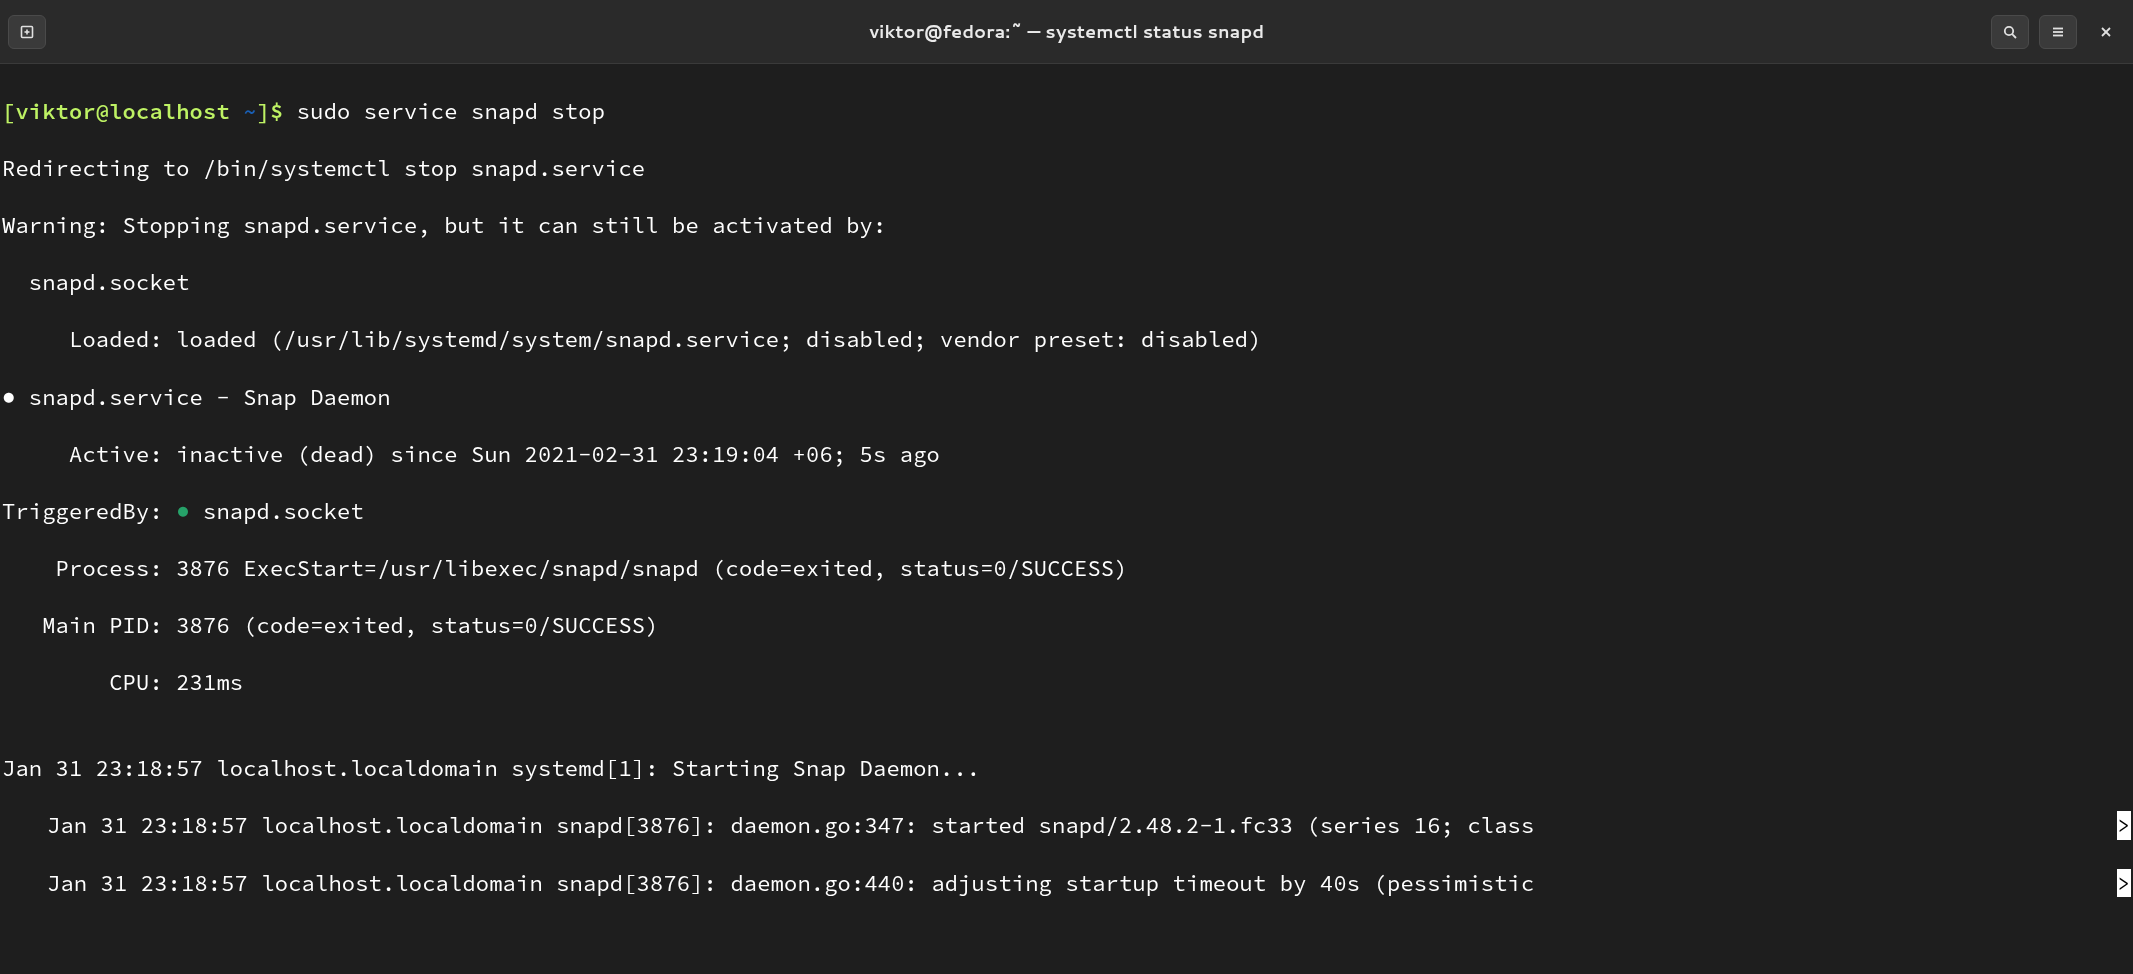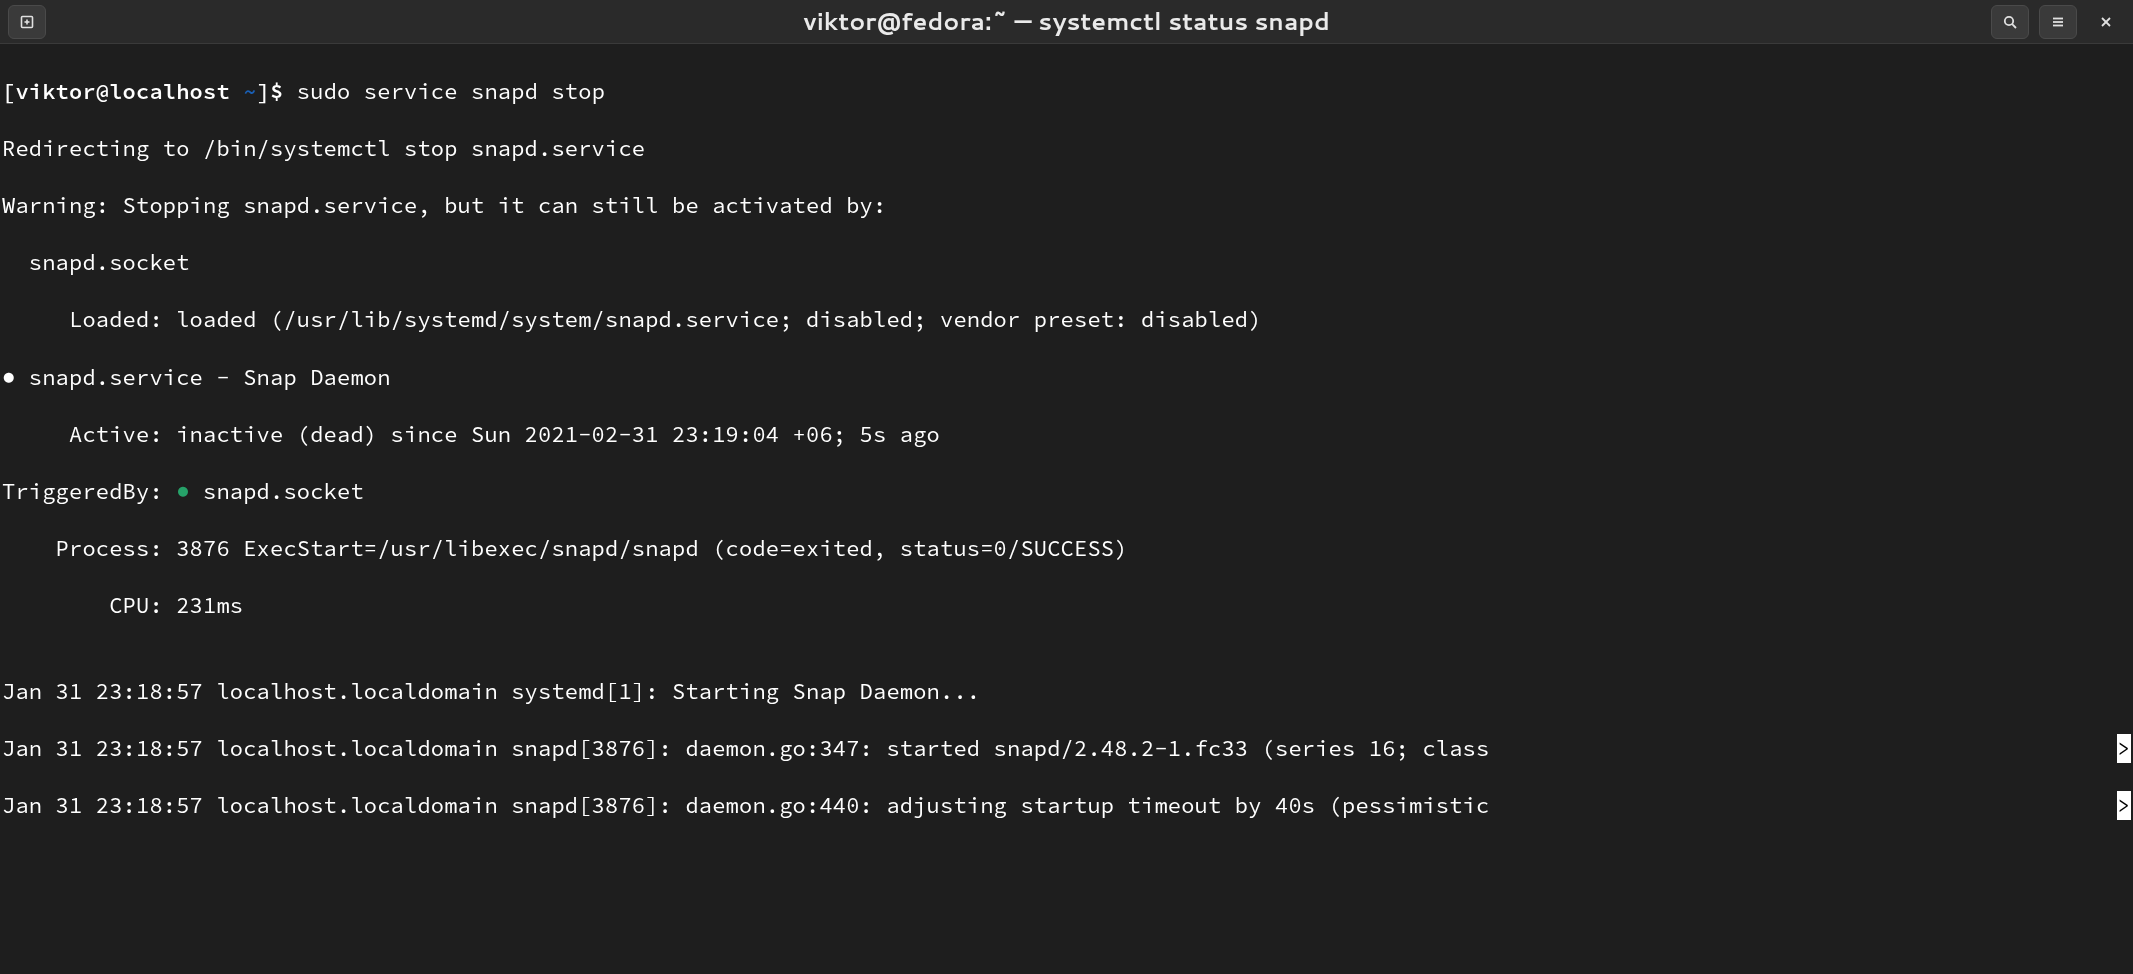--- a/index.html
+++ b/index.html
@@ -7,29 +7,29 @@
     background: #1e1e1e;
     color: #ffffff;
     font-family: "Source Code Pro", "Consolas", "Monaco", monospace;
     font-size: 22px;
     line-height: 1.3;
     overflow: hidden;
     width: 2133px;
     height: 974px;
   }
   .titlebar {
-    height: 44px;
+    height: 64px;
     background: #2a2a2a;
     display: flex;
     align-items: center;
     justify-content: space-between;
     padding: 0 8px;
     border-bottom: 1px solid #3a3a3a;
     font-family: "Cantarell", "Segoe UI", sans-serif;
-    font-size: 24px;
+    font-size: 18px;
   }
   .titlebar-left {
     display: flex;
     align-items: center;
     gap: 8px;
   }
   .titlebar-center {
     position: absolute;
     left: 50%;
     transform: translateX(-50%);
@@ -56,33 +56,33 @@
   .tb-btn.plain {
     background: transparent;
     border: none;
   }
   .tb-btn svg { width: 16px; height: 16px; }
   .terminal {
     padding: 4px 2px;
     white-space: pre;
     letter-spacing: 0.2px;
   }
-  .prompt-green { color: #ffffff; font-weight: 600; }
+  .prompt-green { color: #bef264; font-weight: 600; }
   .prompt-blue  { color: #1a5fb4; font-weight: 600; }
   .dot-white { color: #ffffff; }
   .dot-green { color: #26a269; }
   .trunc-marker {
     background: #ffffff;
     color: #000000;
     display: inline-block;
     width: 14px;
     text-align: center;
   }
   .line { display: flex; }
-  .line .text { flex: 0 0 auto; }
+  .line .text { flex: 0 0 auto; margin-left: 45px; }
   .line .rest { flex: 1; overflow: hidden; }
   .line .endmark { flex: 0 0 auto; }
 </style>
 </head>
 <body>
 
 <div class="titlebar">
   <div class="titlebar-left">
     <div class="tb-btn">
       <svg viewBox="0 0 16 16" fill="none" stroke="currentColor" stroke-width="1.6">
@@ -119,20 +119,21 @@
 <div class="terminal">
 <div><span class="prompt-green">[viktor@localhost</span><span class="prompt-blue"> ~</span><span class="prompt-green">]$ </span><span>sudo service snapd stop</span></div>
 <div>Redirecting to /bin/systemctl stop snapd.service</div>
 <div>Warning: Stopping snapd.service, but it can still be activated by:</div>
 <div>  snapd.socket</div>
 <div>     Loaded: loaded (/usr/lib/systemd/system/snapd.service; disabled; vendor preset: disabled)</div>
 <div><span class="dot-white">●</span><span> snapd.service - Snap Daemon</span></div>
 <div>     Active: inactive (dead) since Sun 2021-02-31 23:19:04 +06; 5s ago</div>
 <div><span>TriggeredBy: </span><span class="dot-green">●</span><span> snapd.socket</span></div>
 <div>    Process: 3876 ExecStart=/usr/libexec/snapd/snapd (code=exited, status=0/SUCCESS)</div>
+<div>   Main PID: 3876 (code=exited, status=0/SUCCESS)</div>
 <div>        CPU: 231ms</div>
 <div></div>
 <div>Jan 31 23:18:57 localhost.localdomain systemd[1]: Starting Snap Daemon...</div>
 <div class="line"><span class="text">Jan 31 23:18:57 localhost.localdomain snapd[3876]: daemon.go:347: started snapd/2.48.2-1.fc33 (series 16; class</span><span class="rest"></span><span class="endmark trunc-marker">&gt;</span></div>
 <div class="line"><span class="text">Jan 31 23:18:57 localhost.localdomain snapd[3876]: daemon.go:440: adjusting startup timeout by 40s (pessimistic</span><span class="rest"></span><span class="endmark trunc-marker">&gt;</span></div>
 
 
 
 
 

